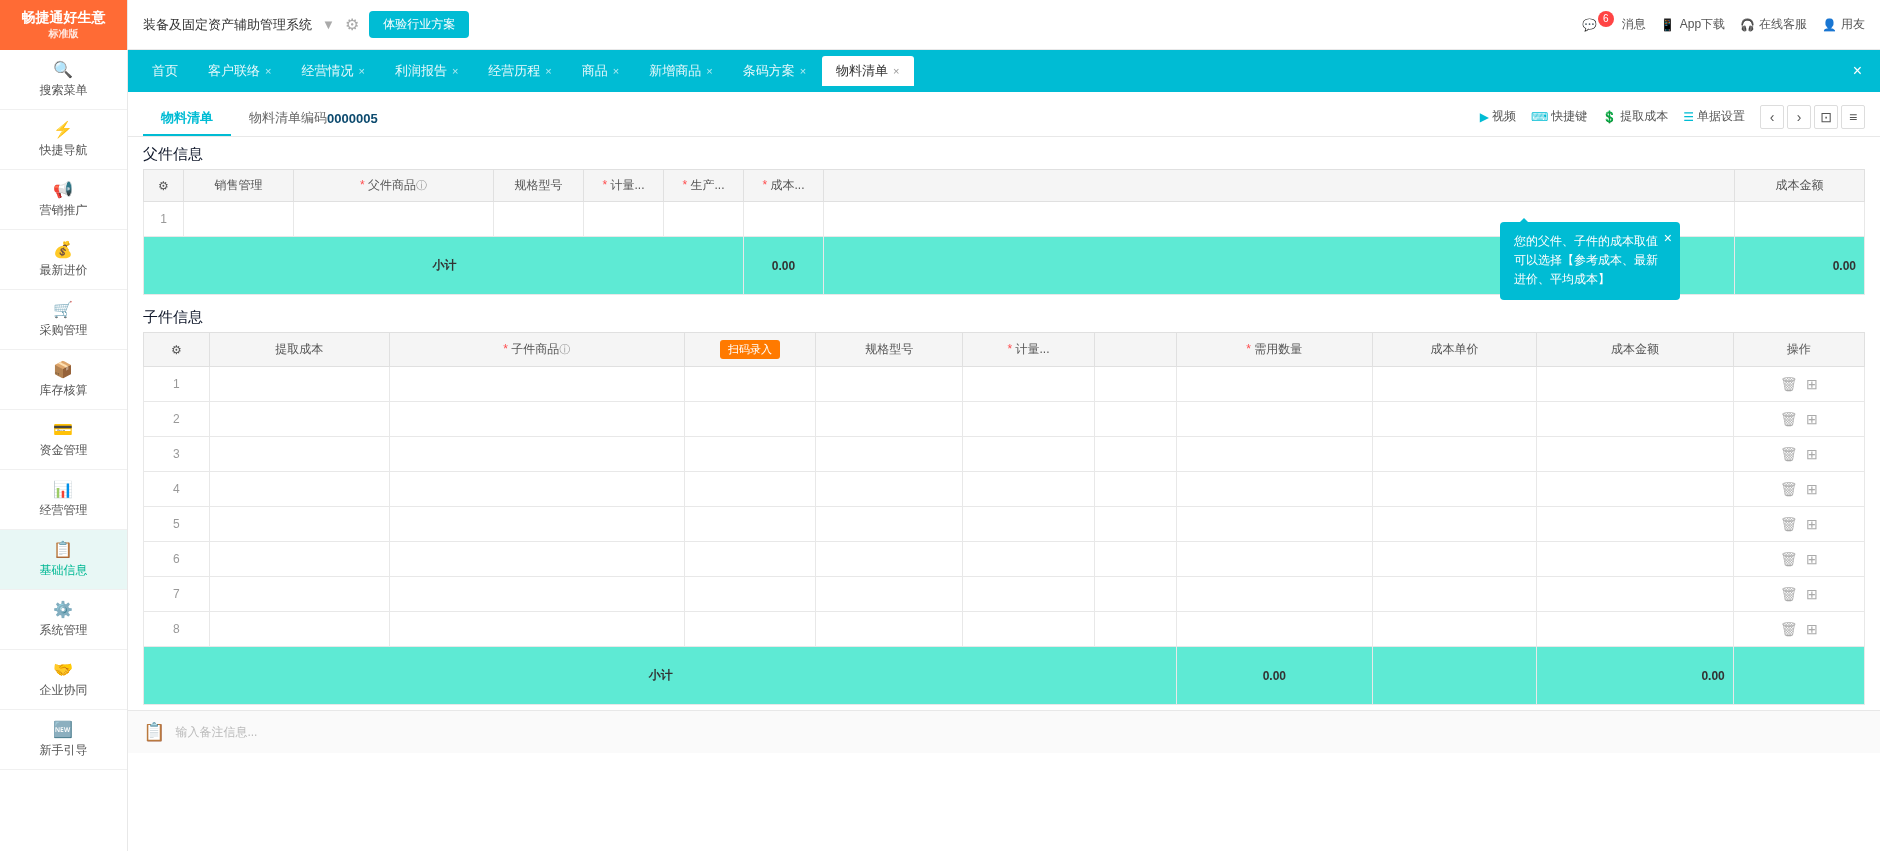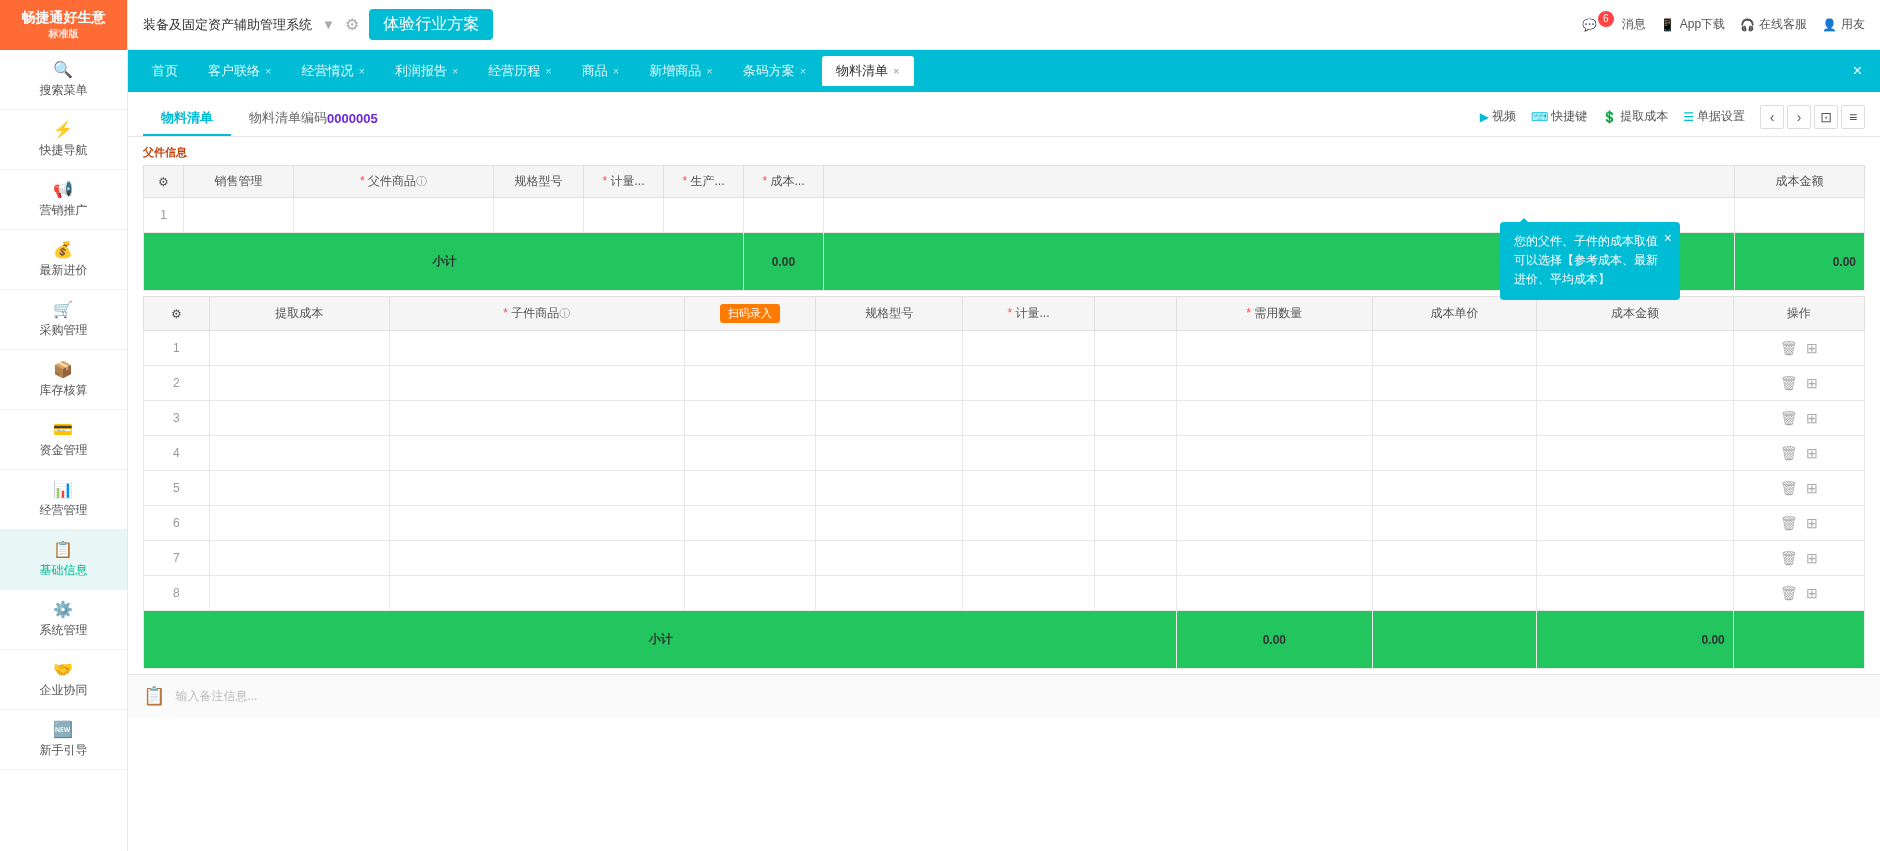--- a/index.html
+++ b/index.html
@@ -58,21 +58,21 @@
     }
     .topbar-left { display: flex; align-items: center; gap: 10px; }
     .system-title { font-size: 13px; color: #333; }
     .topbar-btn {
       background: #00bcd4;
       color: white;
       border: none;
       padding: 5px 14px;
       border-radius: 4px;
       cursor: pointer;
-      font-size: 16px;
+      font-size: 12px;
     }
     .topbar-right { display: flex; align-items: center; gap: 15px; color: #555; font-size: 12px; }
     .topbar-right-item { display: flex; align-items: center; gap: 4px; cursor: pointer; }
 
     
     .nav-tabs {
       background: #00bcd4;
       display: flex;
       align-items: center;
       height: 42px;
@@ -115,23 +115,23 @@
       padding: 7px 18px;
       cursor: pointer;
       color: #666;
       font-size: 13px;
       border-bottom: 2px solid transparent;
     }
     .sub-tab.active { color: #00bcd4; border-bottom: 2px solid #00bcd4; font-weight: bold; }
 
     
     .section-title {
-      font-size: 11px;
-      font-weight: bold;
-      color: #c2410c;
+      font-size: 15px;
+      font-weight: normal;
+      color: #0f172a;
       padding: 8px 15px 5px;
     }
 
     
     .data-table {
       width: 100%;
       border-collapse: collapse;
       font-size: 12px;
     }
     .data-table th {
@@ -145,21 +145,21 @@
     }
     .data-table td {
       border: 1px solid #e8e8e8;
       padding: 0;
       height: 35px;
       text-align: center;
       color: #333;
     }
     .data-table td.row-num { color: #999; font-size: 12px; width: 30px; }
     .data-table tr.subtotal td {
-      background: #22c55e;
+      background: #5eead4;
       padding: 20px 8px;
       font-weight: bold;
       color: #333;
     }
     .subtotal-label { text-align: left; padding-left: 10px !important; }
     .scan-btn {
       background: #ff7a00;
       color: white;
       border: none;
       border-radius: 3px;
@@ -380,21 +380,21 @@
   </div>
 
   <div class="content" style="position:relative;">
 
     <div class="sub-tabs">
       <div class="sub-tab active">
         <span>物料清单</span>
       </div>
       <div class="sub-tab" style="display:flex;align-items:center;">
         <span>物料清单编码</span>
-        <span style="color:#6d28d9;font-weight:bold;">0000005</span>
+        <span style="color:#0c4a6e;font-weight:bold;">0000005</span>
       </div>
       <div style="margin-left:auto;display:flex;align-items:center;gap:15px;padding-bottom:5px;">
         <span style="color:#555;font-size:12px;display:flex;align-items:center;gap:3px;cursor:pointer;">
           <span style="color:#00bcd4;">▶</span>
           <span>视频</span>
         </span>
         <span style="color:#555;font-size:12px;display:flex;align-items:center;gap:3px;cursor:pointer;">
           <span style="color:#00bcd4;">⌨</span>
           <span>快捷键</span>
         </span>
@@ -446,20 +446,21 @@
           <tr class="subtotal">
             <td colspan="6" class="subtotal-label">小计</td>
             <td style="text-align:center;font-weight:bold;">0.00</td>
             <td style="width:auto;"></td>
             <td style="text-align:right;padding-right:8px;font-weight:bold;">0.00</td>
           </tr>
         </tbody>
       </table>
     </div>
 
+    <div class="section-title">子件信息</div>
     <div class="table-wrap">
       <table class="data-table">
         <thead>
           <tr>
             <th class="col-setting">⚙</th>
             <th class="col-warehouse">提取成本</th>
             <th class="col-product"><span style="color:#ff4d4f;">*</span> 子件商品<span style="color:#999;font-size:11px;">ⓘ</span></th>
             <th class="col-scan">
               <button class="scan-btn">扫码录入</button>
             </th>

